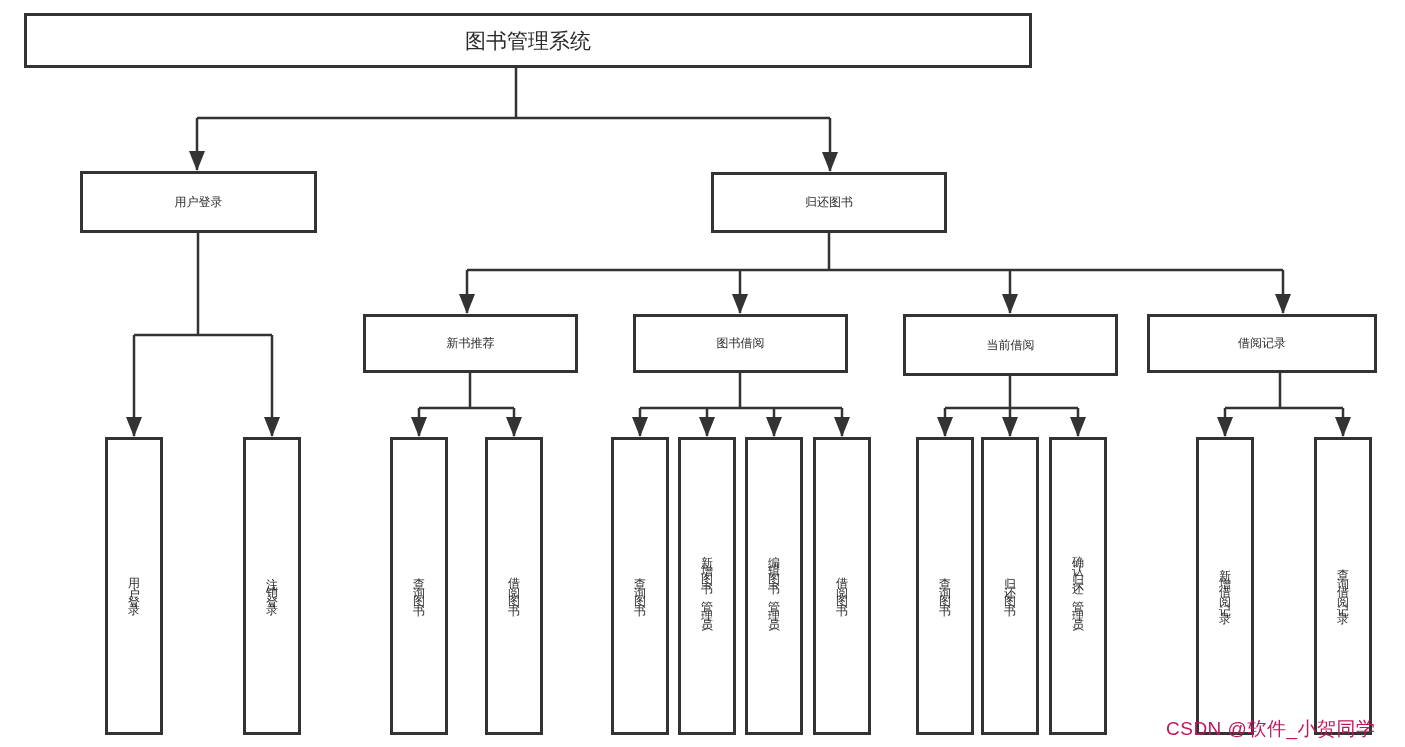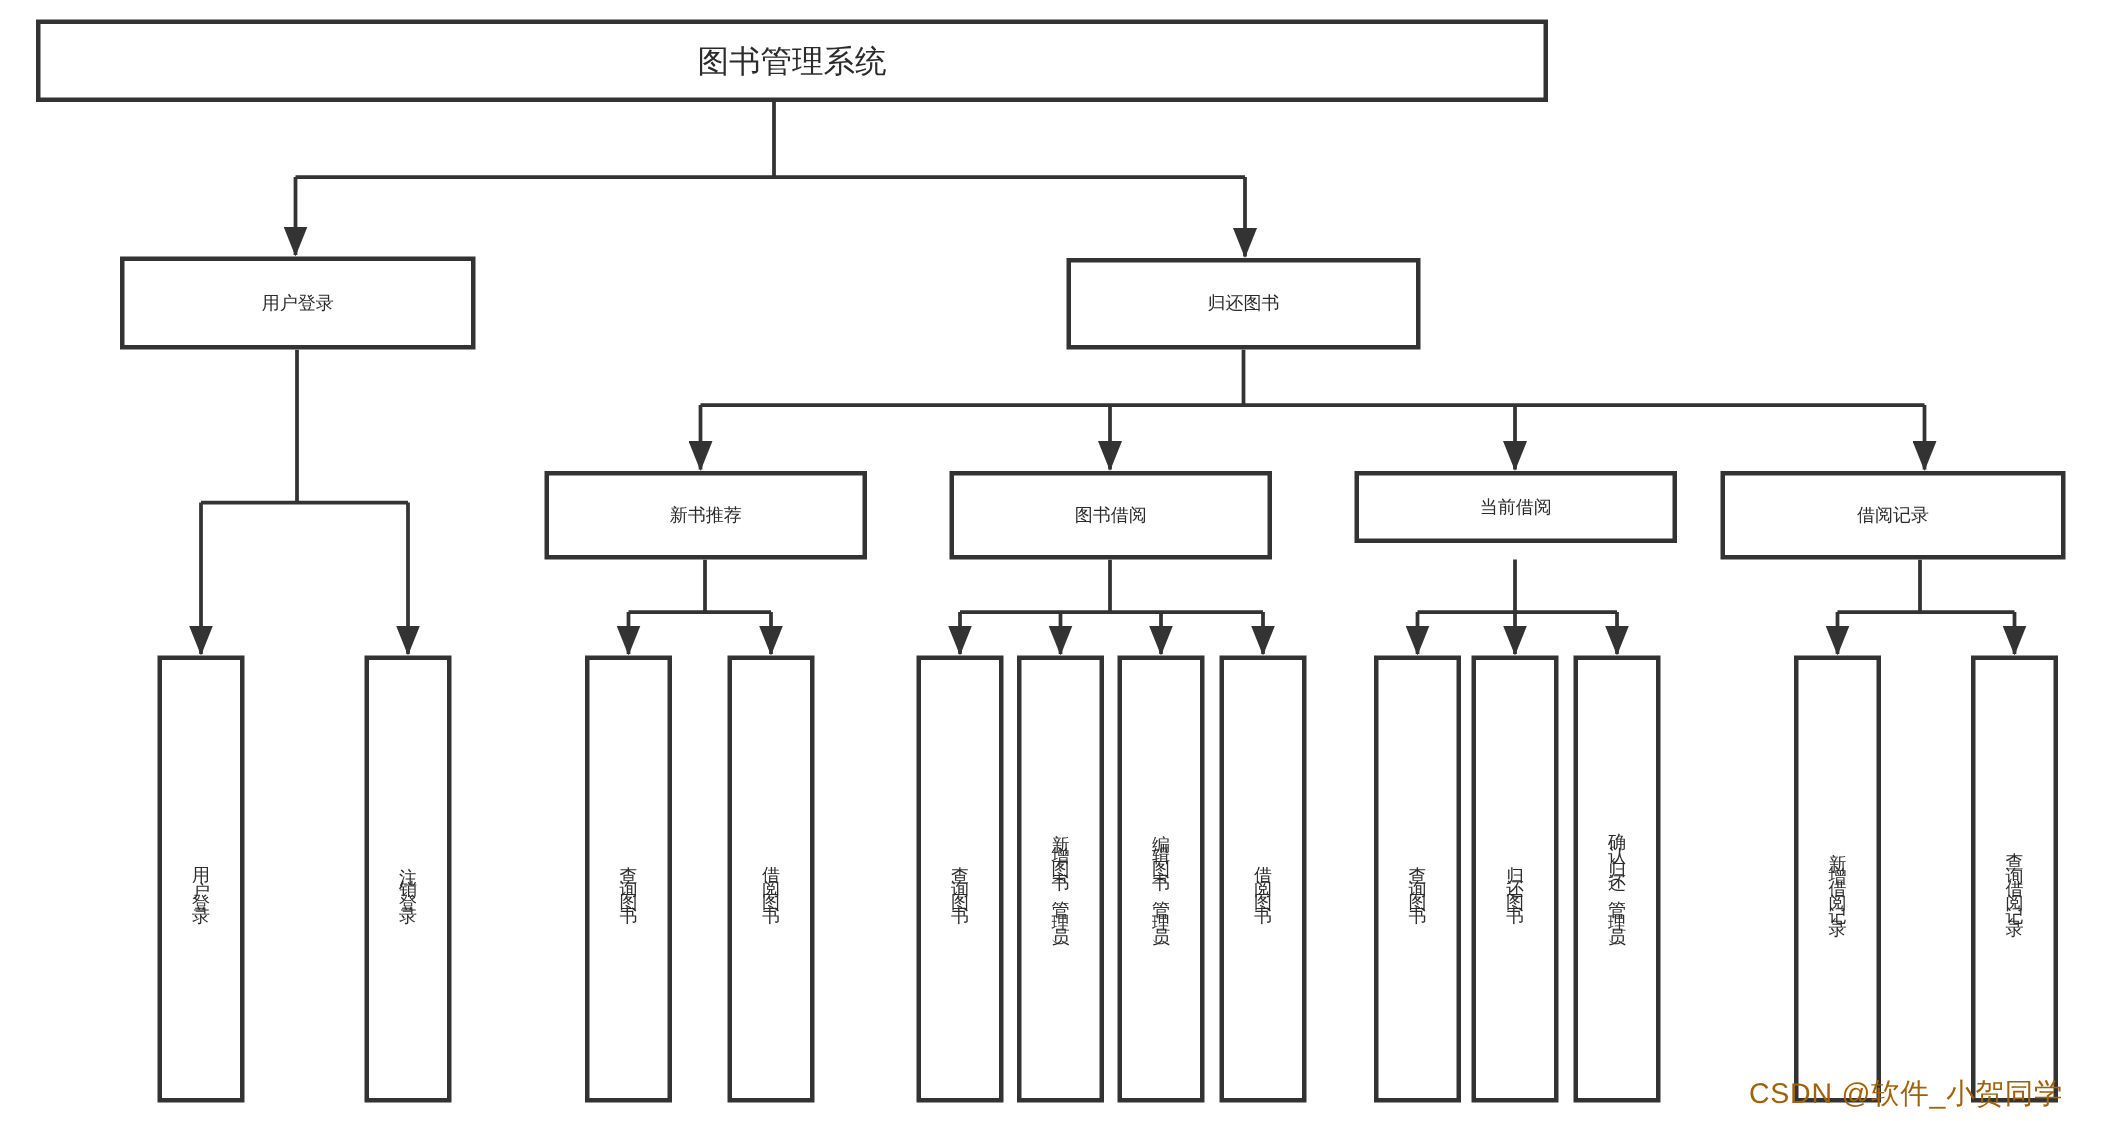--- a/index.html
+++ b/index.html
@@ -15,21 +15,21 @@
     border:3px solid #333333; display:flex; align-items:center; justify-content:center;
     font-size:12px; z-index:2; text-align:center; white-space:nowrap;
   }
   .root-node { font-size:21px; }
   .v-node {
     writing-mode:vertical-rl; text-orientation:mixed;
     letter-spacing:9px; line-height:1; white-space:normal;
   }
   .watermark {
     position:absolute; left:1166px; top:716px; z-index:5;
-    font-size:19px; color:#a16207; letter-spacing:0.5px;
+    font-size:19px; color:#be185d; letter-spacing:0.5px;
   }
 </style>
 </head>
 <body>
 
 <div class="canvas">
 
   <svg class="lines" viewBox="0 0 1405 747" xmlns="http://www.w3.org/2000/svg">
     <defs>
       <marker id="arw" markerUnits="userSpaceOnUse" markerWidth="20" markerHeight="16" viewBox="0 0 20 16" refX="19" refY="8" orient="auto">
@@ -67,21 +67,21 @@
     <path class="ln" marker-end="url(#arw)" d="M1343,408 V436"></path>
   </svg>
 
   <div class="node root-node" style="left:24px; top:13px; width:1008px; height:55px;">图书管理系统</div>
 
   <div class="node" style="left:80px; top:171px; width:237px; height:62px;">用户登录</div>
   <div class="node" style="left:711px; top:172px; width:236px; height:61px;">归还图书</div>
 
   <div class="node" style="left:363px; top:314px; width:215px; height:59px;">新书推荐</div>
   <div class="node" style="left:633px; top:314px; width:215px; height:59px;">图书借阅</div>
-  <div class="node" style="left:903px; top:314px; width:215px; height:48px;">当前借阅</div>
+  <div class="node" style="left:903px; top:314px; width:215px; height:62px;">当前借阅</div>
   <div class="node" style="left:1147px; top:314px; width:230px; height:59px;">借阅记录</div>
 
   <div class="node v-node" style="left:105px; top:437px; width:58px; height:298px;">用户登录</div>
   <div class="node v-node" style="left:243px; top:437px; width:58px; height:298px;">注销登录</div>
 
   <div class="node v-node" style="left:390px; top:437px; width:58px; height:298px;">查询图书</div>
   <div class="node v-node" style="left:485px; top:437px; width:58px; height:298px;">借阅图书</div>
 
   <div class="node v-node" style="left:611px; top:437px; width:58px; height:298px;">查询图书</div>
   <div class="node v-node" style="left:678px; top:437px; width:58px; height:298px;">新增图书（管理员）</div>

